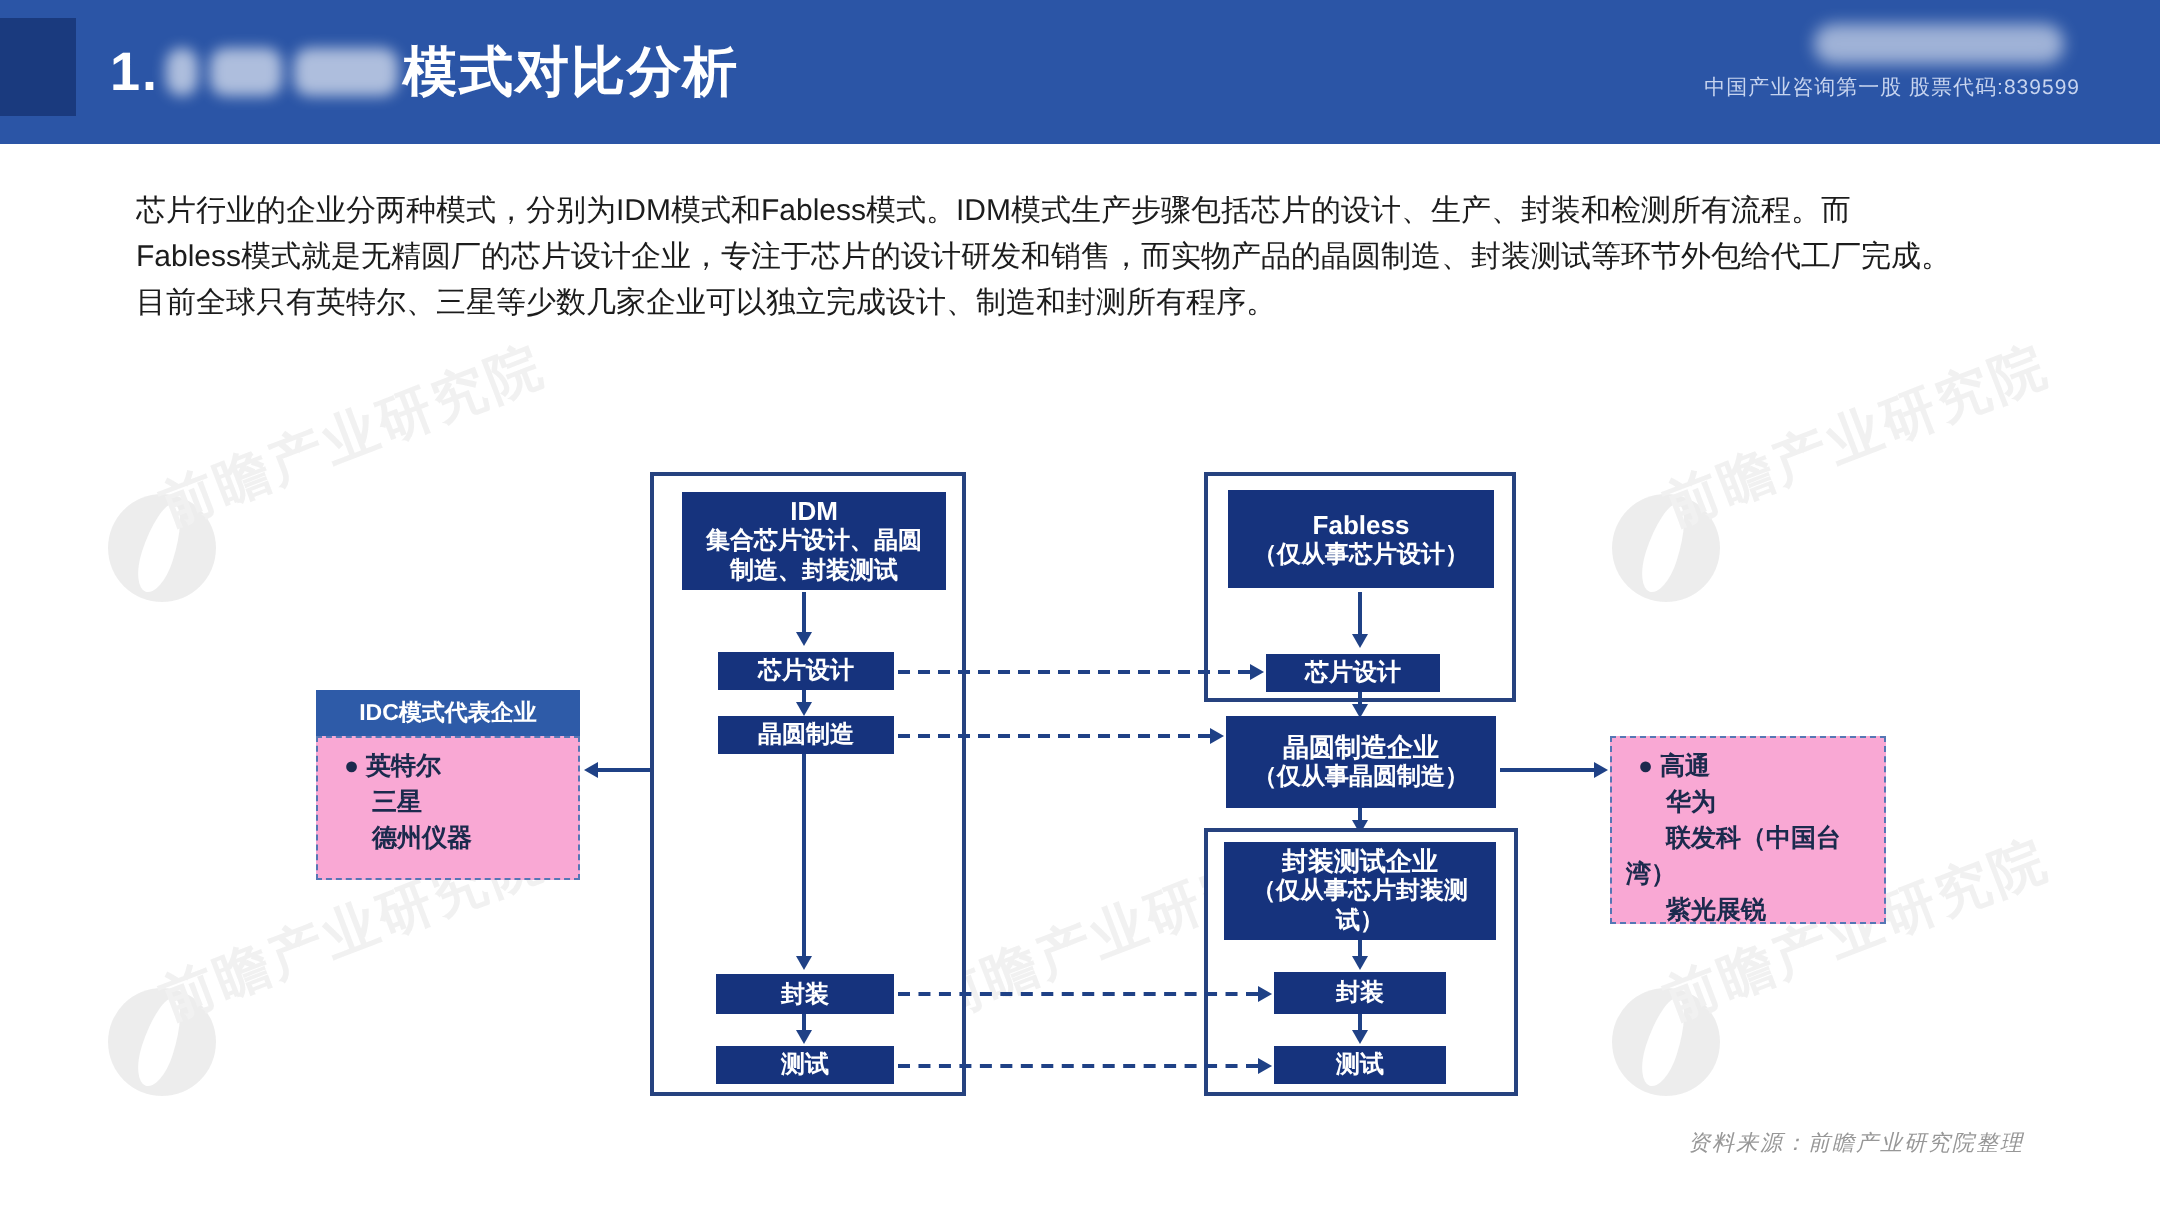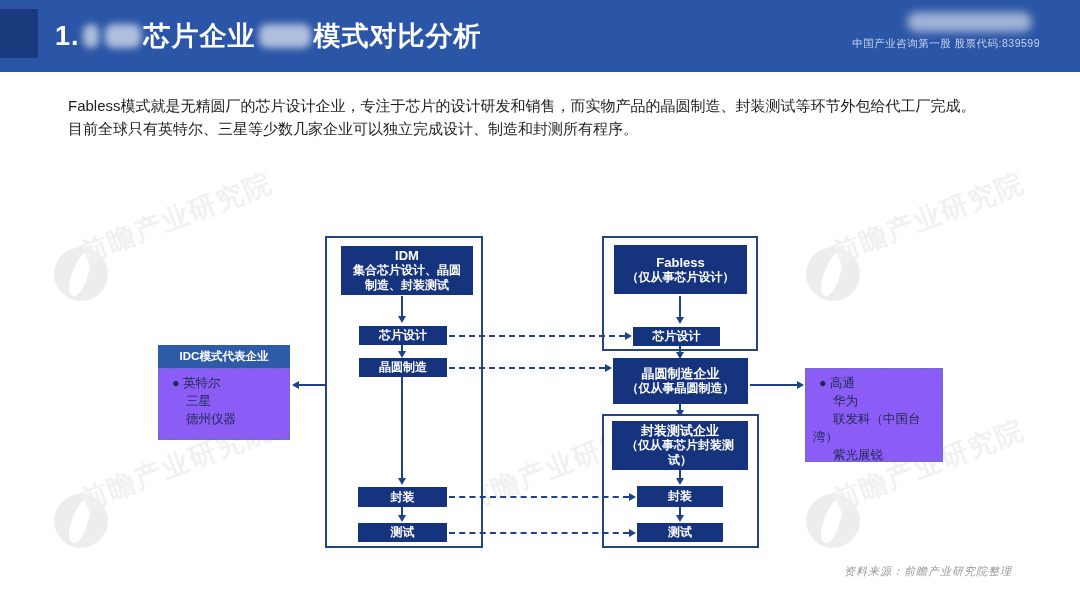--- a/index.html
+++ b/index.html
@@ -28,50 +28,50 @@
         font-size:12px;line-height:15px;box-sizing:border-box;}
   .vline{width:2px;background:#1f4186;}
   .hline{height:2px;background:#1f4186;}
   .dash{border-top:2px dashed #1f4186;}
   .head-down{width:0;height:0;border-left:4px solid transparent;border-right:4px solid transparent;border-top:7px solid #1f4186;}
   .head-right{width:0;height:0;border-top:4px solid transparent;border-bottom:4px solid transparent;border-left:7px solid #1f4186;}
   .head-left{width:0;height:0;border-top:4px solid transparent;border-bottom:4px solid transparent;border-right:7px solid #1f4186;}
   
   .rep-header{background:#2e5ba8;color:#fff;font-weight:bold;font-size:11.5px;
         display:flex;align-items:center;justify-content:center;box-sizing:border-box;}
-  .rep-body{background:#8b5cf6;border:1.5px dashed #5577b5;box-sizing:border-box;
-        color:#1b2a4d;font-size:12.5px;font-weight:normal;line-height:18px;padding:5px 0 0 13px;}
+  .rep-body{background:#f9a8d4;border:1.5px dashed #5577b5;box-sizing:border-box;
+        color:#1b2a4d;font-size:12.5px;font-weight:bold;line-height:18px;padding:5px 0 0 13px;}
   .rep-body .ind{padding-left:14px;}
   .rep-body .noind{padding-left:0;margin-left:-6px;}
   
   .source{right:68px;top:564px;font-size:11px;font-style:italic;color:#979797;letter-spacing:1px;}
   .wm{width:240px;height:120px;pointer-events:none;opacity:.85;}
   .wm .circ{position:absolute;left:8px;bottom:4px;width:54px;height:54px;border-radius:50%;background:#ebebeb;}
   .wm .circ:after{content:"";position:absolute;left:18px;top:4px;width:16px;height:46px;
         background:#fff;border-radius:50% 50% 50% 50%/60% 60% 40% 40%;transform:rotate(18deg);}
   .wm .wtext{position:absolute;left:42px;bottom:34px;transform:rotate(-21deg);transform-origin:left bottom;
         font-size:27px;font-weight:bold;color:#efefef;letter-spacing:2px;white-space:nowrap;}
 </style>
 </head>
 <body>
 
 <div class="abs header"></div>
 <div class="abs header-accent"></div>
 <div class="abs title">
   <span>1.</span>
     <span class="smudge s1"></span>
     <span class="smudge s2"></span>
-    <span>芯片企业</span>
     <span class="smudge s3"></span>
     <span>模式对比分析</span>
 </div>
 <div class="abs brand-blur"></div>
 <div class="abs brand">中国产业咨询第一股 股票代码:839599</div>
 
 <div class="abs intro">
+  <div>芯片行业的企业分两种模式，分别为IDM模式和Fabless模式。IDM模式生产步骤包括芯片的设计、生产、封装和检测所有流程。而</div>
   <div>Fabless模式就是无精圆厂的芯片设计企业，专注于芯片的设计研发和销售，而实物产品的晶圆制造、封装测试等环节外包给代工厂完成。</div>
   <div>目前全球只有英特尔、三星等少数几家企业可以独立完成设计、制造和封测所有程序。</div>
 </div>
 
 <div class="abs wm" style="left:46px;top:185px;">
   <div class="circ"></div>
   <div class="wtext">前瞻产业研究院</div>
 </div>
 <div class="abs wm" style="left:798px;top:185px;">
   <div class="circ"></div>

